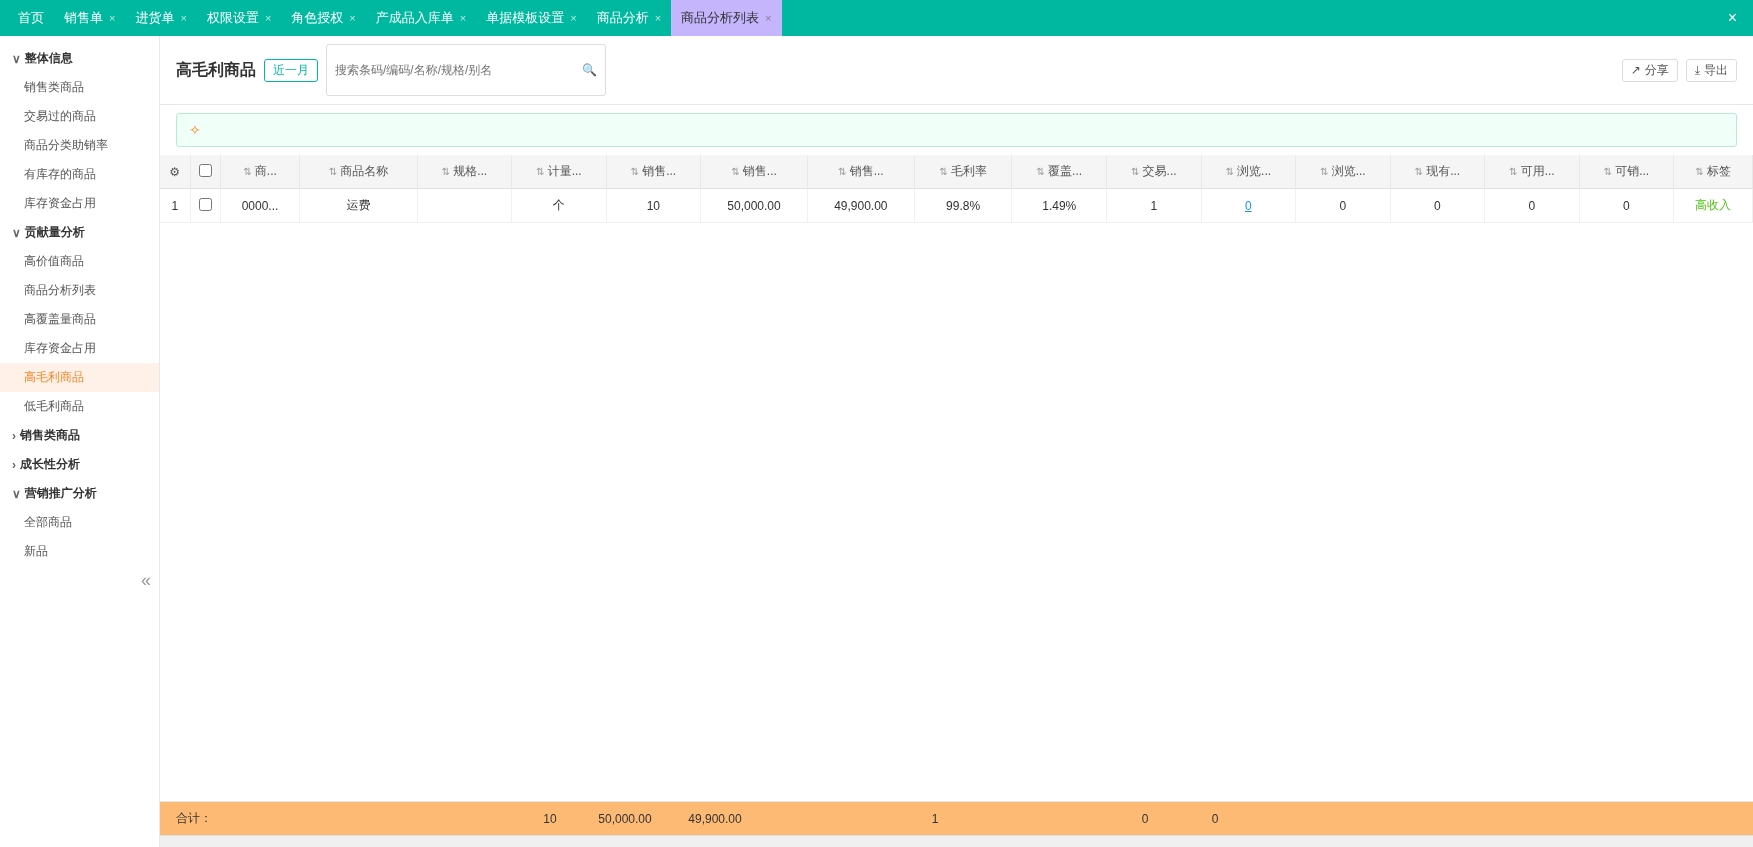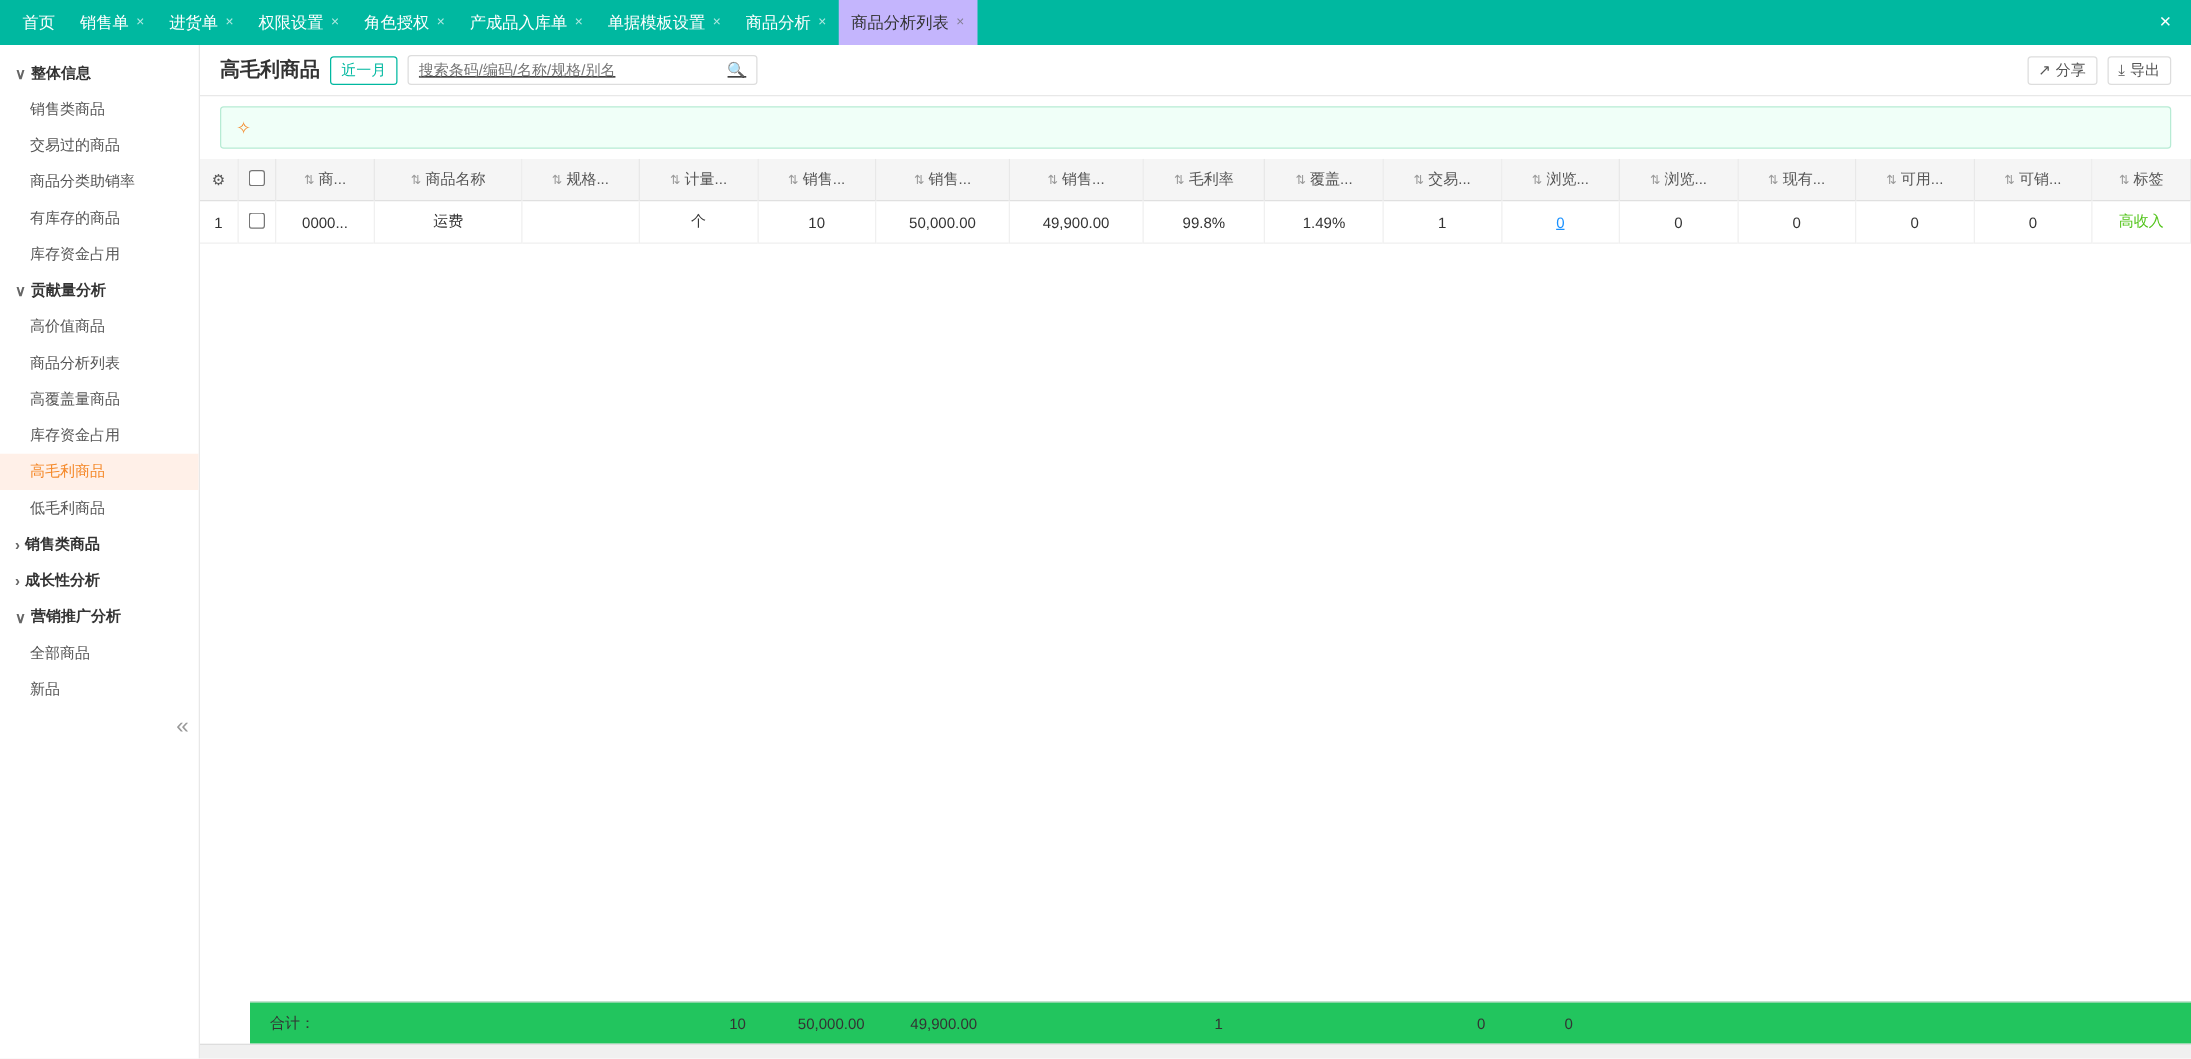--- a/index.html
+++ b/index.html
@@ -104,24 +104,23 @@
       border-radius: 3px;
       padding: 2px 8px;
       cursor: pointer;
       font-size: 12px;
     }
     .search-box {
       display: flex;
       align-items: center;
       border: 1px solid #ddd;
       border-radius: 3px;
-      padding: 4px 8px;
+      padding: 18px 8px;
       flex: 1;
       max-width: 280px;
-      text-decoration: underline;
     }
     .search-box input {
       border: none;
       outline: none;
       font-size: 12px;
       flex: 1;
       color: #999;
     }
     .search-icon { color: #999; cursor: pointer; }
     .header-spacer { flex: 1; }
@@ -191,29 +190,28 @@
     tbody td {
       padding: 8px 6px;
       text-align: center;
       color: #333;
       border-right: 1px solid #f0f0f0;
       white-space: nowrap;
     }
 
     
     .table-footer {
-      background: #22c55e;
+      background: #fdba74;
       border-top: 1px solid #e8e8e8;
       display: flex;
       align-items: center;
       padding: 8px 16px;
       flex-shrink: 0;
       font-size: 12px;
       gap: 0;
-      margin-left: 40px;
     }
     .footer-label { color: #333; margin-right: 8px; }
     .footer-cell {
       min-width: 80px;
       text-align: center;
       color: #333;
       padding: 0 6px;
     }
 
     

